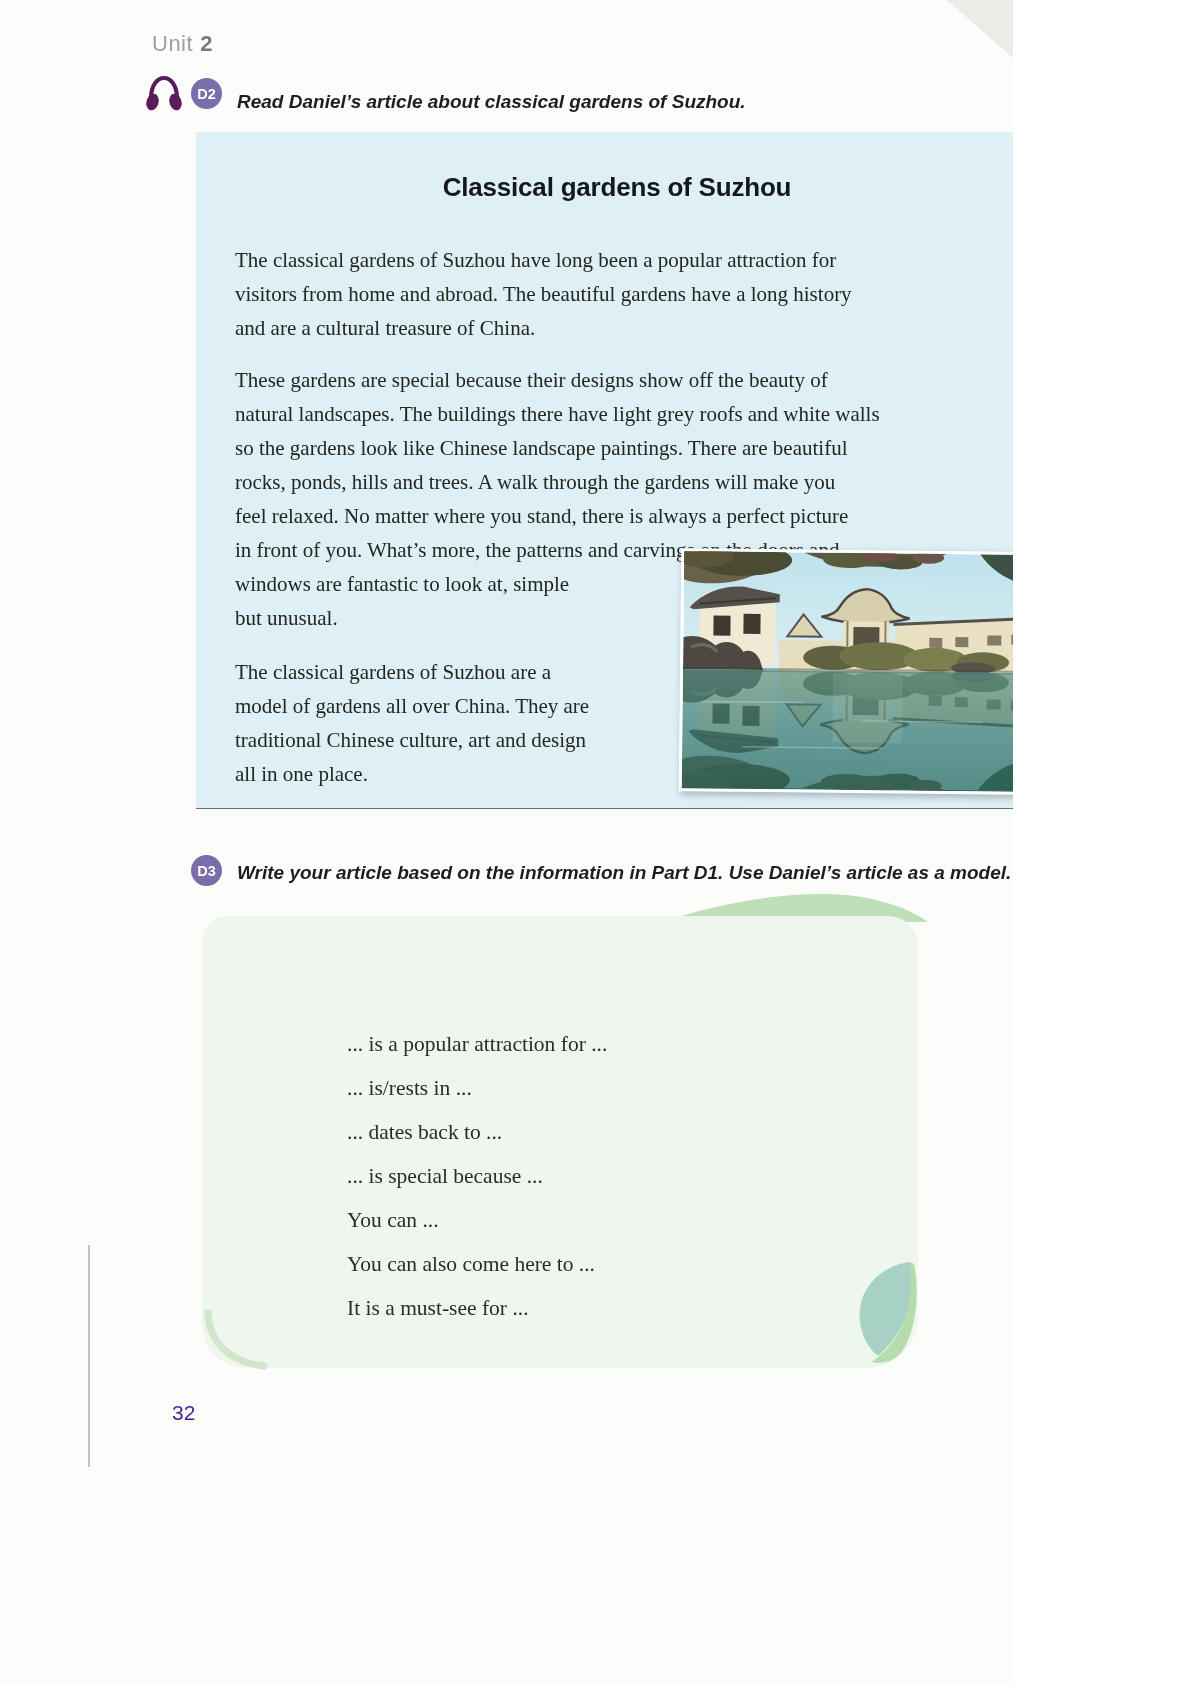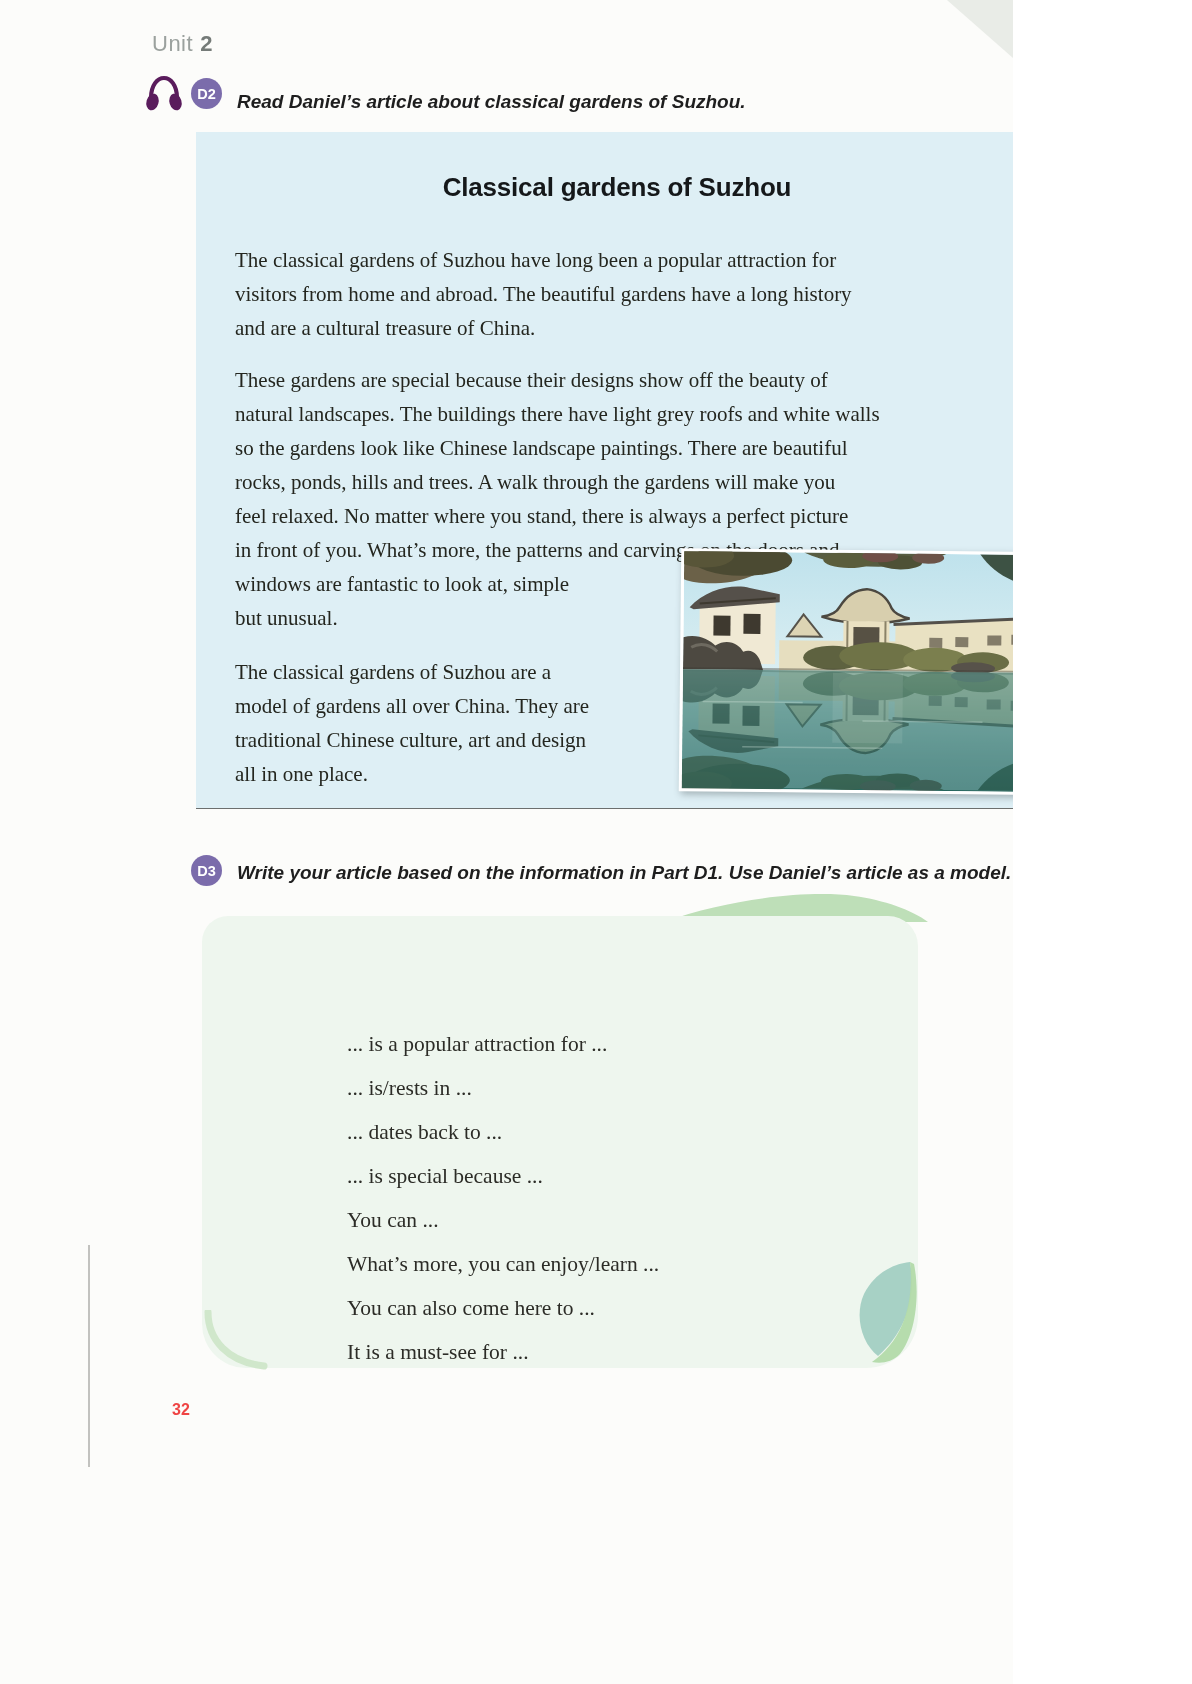--- a/index.html
+++ b/index.html
@@ -70,21 +70,21 @@
     font-size:38px; font-weight:bold; font-style:italic;
     color:#ee5949; letter-spacing:-.5px;
   }
   .expr-list {
     position:absolute; left:347px; top:1022px; margin:0; padding:0; z-index:3;
     list-style:none; font-family:"Liberation Serif", serif;
     font-size:21.5px; color:#2c2c27;
   }
   .expr-list li { height:44px; line-height:44px; }
 
-  .page-number { position:absolute; left:172px; top:1401px; font-size:16px; font-weight:bold; color:#ef4444; }
+  .page-number { position:absolute; left:172px; top:1401px; font-size:21px; font-weight:normal; color:#4c1d95; }
 
   
   .crease-line { position:absolute; left:88px; top:1245px; width:1.5px; height:222px; background:#b3b3b0; opacity:.8; }
   .corner-wedge { position:absolute; right:0; top:0; width:0; height:0;
     border-top:58px solid #e9ece7; border-left:66px solid transparent; }
 </style>
 </head>
 <body>
 
 <div class="page">
@@ -200,21 +200,20 @@
     <path d="M10,2 C10,30 30,52 66,56" stroke="#cde6c8" stroke-width="7" fill="none" stroke-linecap="round" opacity=".95"></path>
   </svg>
 
 
   <ul class="expr-list">
     <li>... is a popular attraction for ...</li>
     <li>... is/rests in ...</li>
     <li>... dates back to ...</li>
     <li>... is special because ...</li>
     <li>You can ...</li>
-    <li>What’s more, you can enjoy/learn ...</li>
     <li>You can also come here to ...</li>
     <li>It is a must-see for ...</li>
   </ul>
 
   <div class="page-number">32</div>
 
   <div class="crease-line"></div>
   <div class="corner-wedge"></div>
 
 </div>

